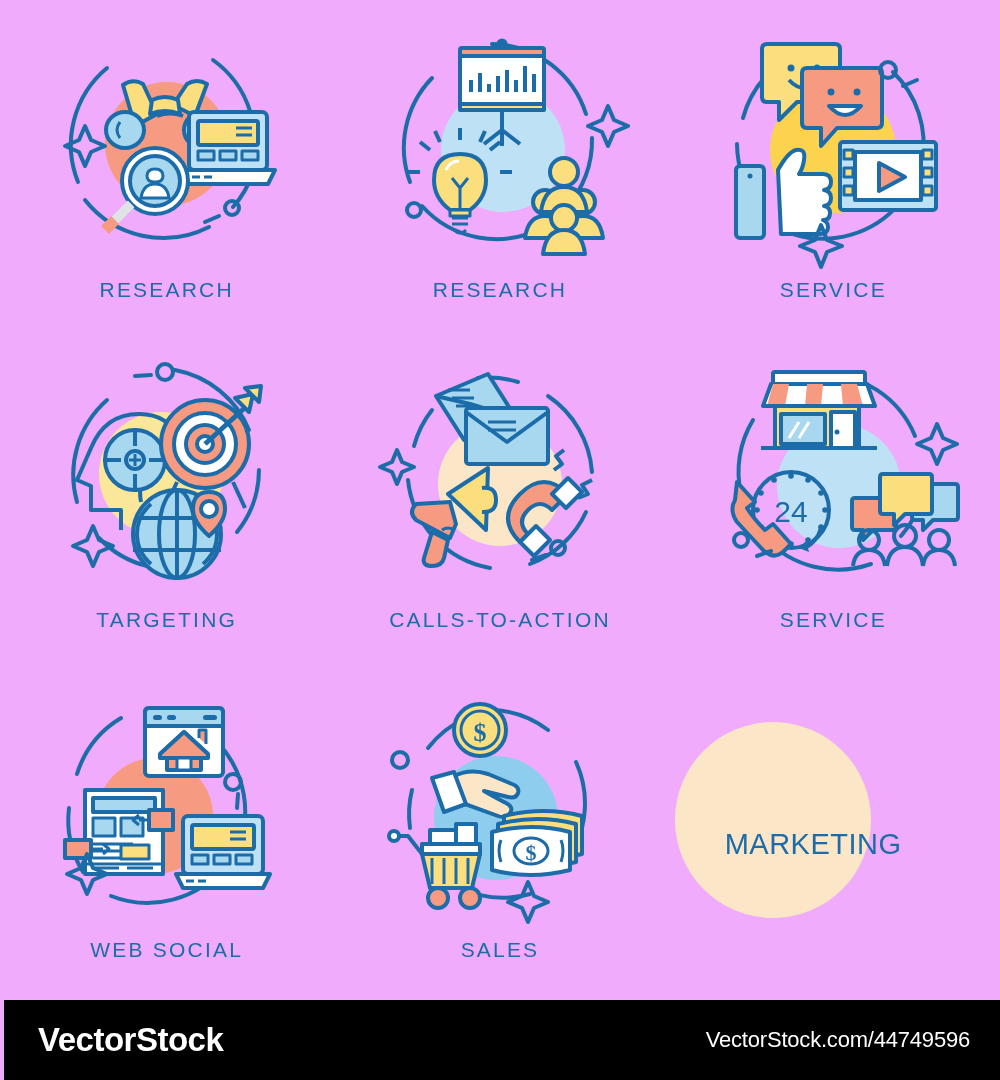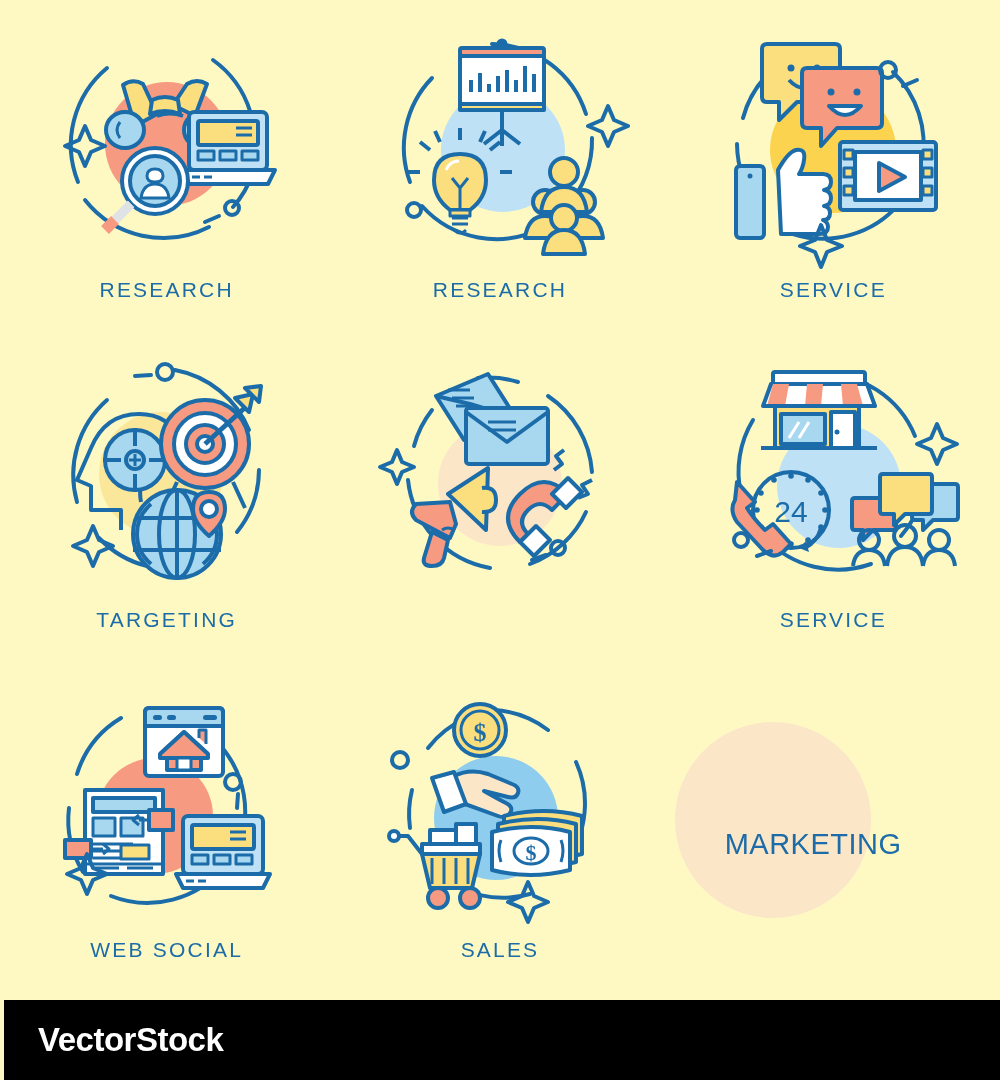--- a/index.html
+++ b/index.html
@@ -1,21 +1,21 @@
 <!DOCTYPE html>
 <html><head>
 <meta charset="utf-8">
 <style>
   html,body{margin:0;padding:0;}
   body{
     width:1000px;height:1080px;background:#ffffff;
     font-family:"Liberation Sans","DejaVu Sans",sans-serif;
     overflow:hidden;
   }
-  .sheet{position:relative;width:1000px;height:1080px;background:#fef9c3;}
+  .sheet{position:relative;width:1000px;height:1080px;background:#f0abfc;}
   .grid{
     position:absolute;left:0;top:0;width:1000px;height:990px;
     display:grid;grid-template-columns:repeat(3,1fr);grid-template-rows:repeat(3,330px);
   }
   .cell{position:relative;display:flex;flex-direction:column;align-items:center;justify-content:flex-start;}
   .art{width:260px;height:250px;position:relative;margin-top:22px;}
   .art svg{display:block;width:260px;height:250px;}
   .label{
     color:#1b6ca8;font-size:21px;letter-spacing:2.2px;font-weight:400;
     text-align:center;margin-top:6px;white-space:nowrap;
@@ -306,20 +306,21 @@
             <g stroke-width="4" fill="none">
               <path d="M184 118 l8 -6 l-6 -8 l8 -6"></path>
               <path d="M208 146 l10 -4 l-6 -9 l10 -5"></path>
             </g>
           </g>
           <path d="M22 110 l5 -12 l5 12 l12 5 l-12 5 l-5 12 l-5 -12 l-12 -5 z" fill="none" stroke="#1b6ca8" stroke-width="4" stroke-linejoin="round"></path>
           <circle cx="188" cy="196" r="7" fill="none" stroke="#1b6ca8" stroke-width="4"></circle>
           <path d="M162 208 l14 -5" stroke="#1b6ca8" stroke-width="4" stroke-linecap="round" fill="none"></path>
         </svg>
       </div>
+      <div class="label">CALLS-TO-ACTION</div>
     </div>
 
     <div class="cell">
       <div class="art">
         <svg viewBox="0 0 260 250">
           <g fill="none" stroke="#1b6ca8" stroke-width="4" stroke-linecap="round">
             <path d="M116 22 A100 100 0 0 1 212 84"></path>
             <path d="M222 124 A100 100 0 0 1 198 184"></path>
             <path d="M168 212 A100 100 0 0 1 62 186"></path>
             <path d="M38 142 A100 100 0 0 1 50 68"></path>
@@ -511,15 +512,16 @@
         <div class="concept-text">
           <div>MARKETING</div>
         </div>
       </div>
     </div>
 
   </div>
 
   <div class="footer">
     <div class="brand">VectorStock</div>
+    <div class="url">VectorStock.com/44749596</div>
   </div>
 
 </div>
 
 </body></html>

